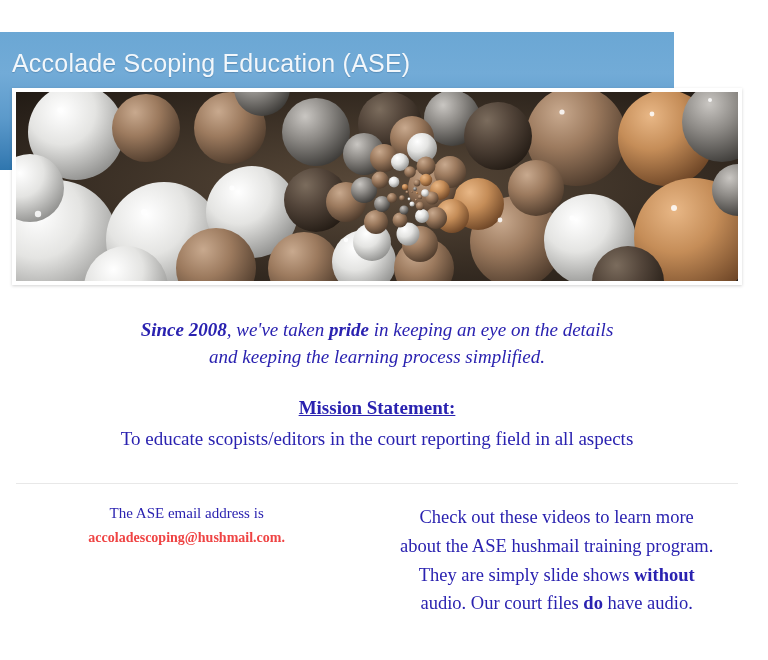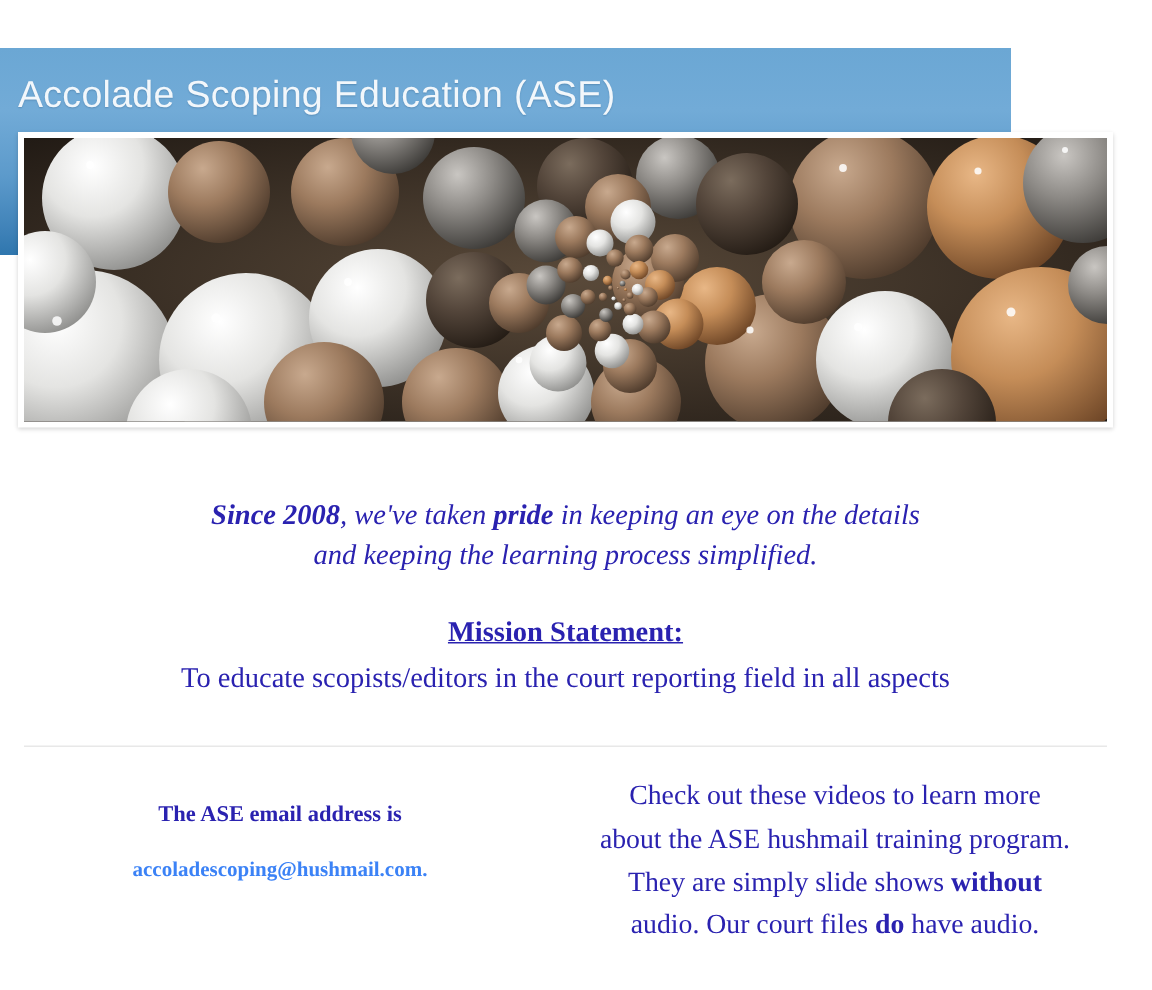--- a/index.html
+++ b/index.html
@@ -62,21 +62,21 @@
   .hero-img svg {
     display: block;
     width: 100%;
     height: 100%;
   }
 
   
   .content {
     position: absolute;
     left: 0;
-    top: 299px;
+    top: 285px;
     width: 754px;
   }
 
   .tagline {
     text-align: center;
     color: #2a22b0;
     font-size: 19px;
     font-style: italic;
     line-height: 1.42;
     margin: 32px 0 0 0;
@@ -124,26 +124,26 @@
   .col-right {
     width: 388px;
     box-sizing: border-box;
     padding: 0 22px 0 8px;
     text-align: center;
   }
 
   .email-line {
     color: #2a22b0;
     font-size: 15px;
-    font-weight: 700;
+    font-weight: 400;
     line-height: 1.45;
-    margin: 16px;
+    margin: 0;
   }
   .email-addr {
-    color: #3b82f6;
+    color: #ef4444;
     font-size: 14px;
     font-weight: 700;
     line-height: 1.45;
     margin: 3px 0 4px 0;
   }
 
   .videos-text {
     color: #2a22b0;
     font-size: 18.5px;
     line-height: 1.55;

